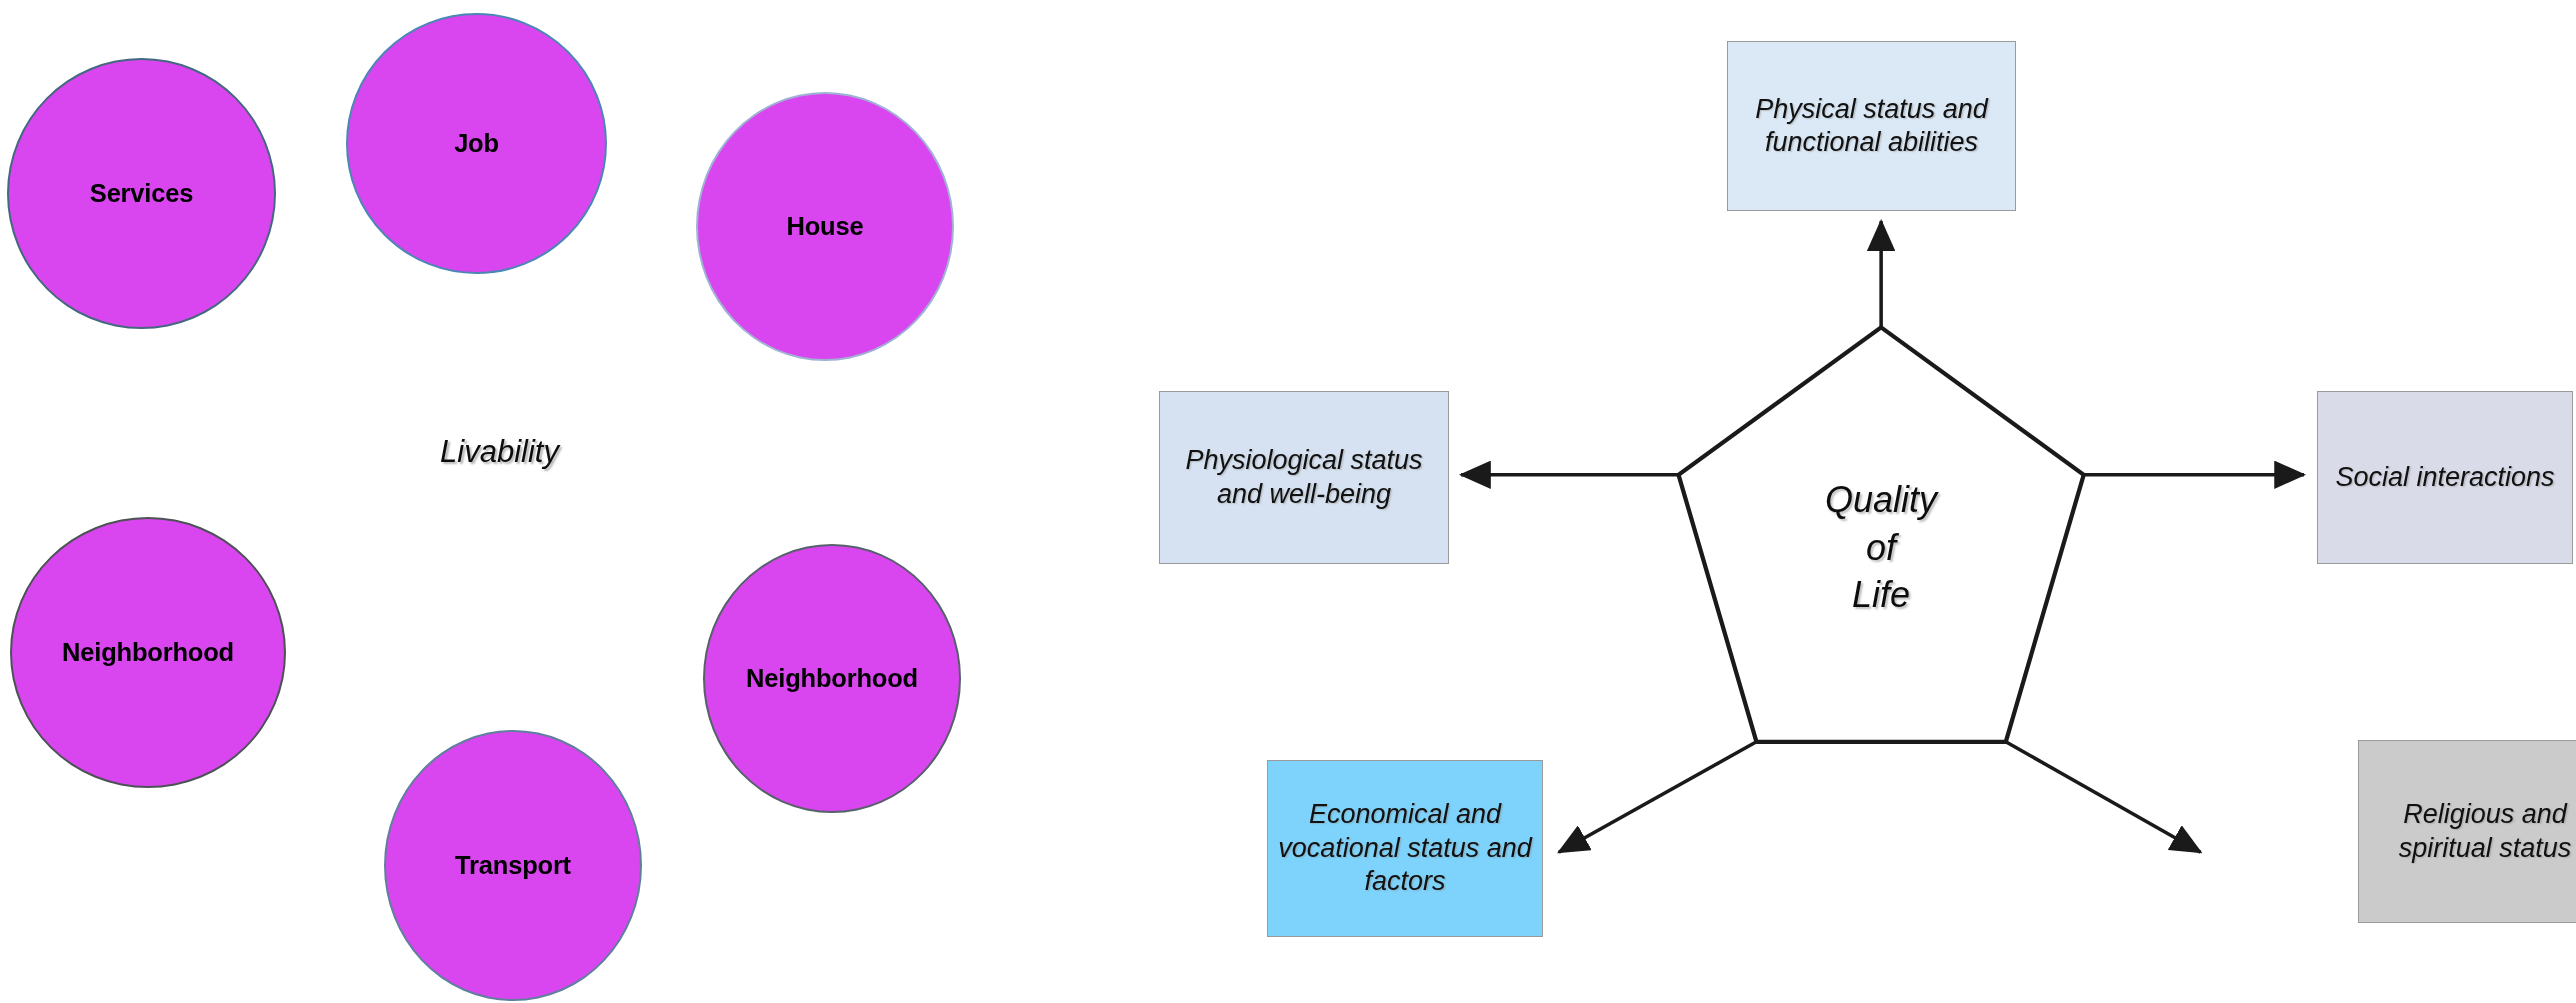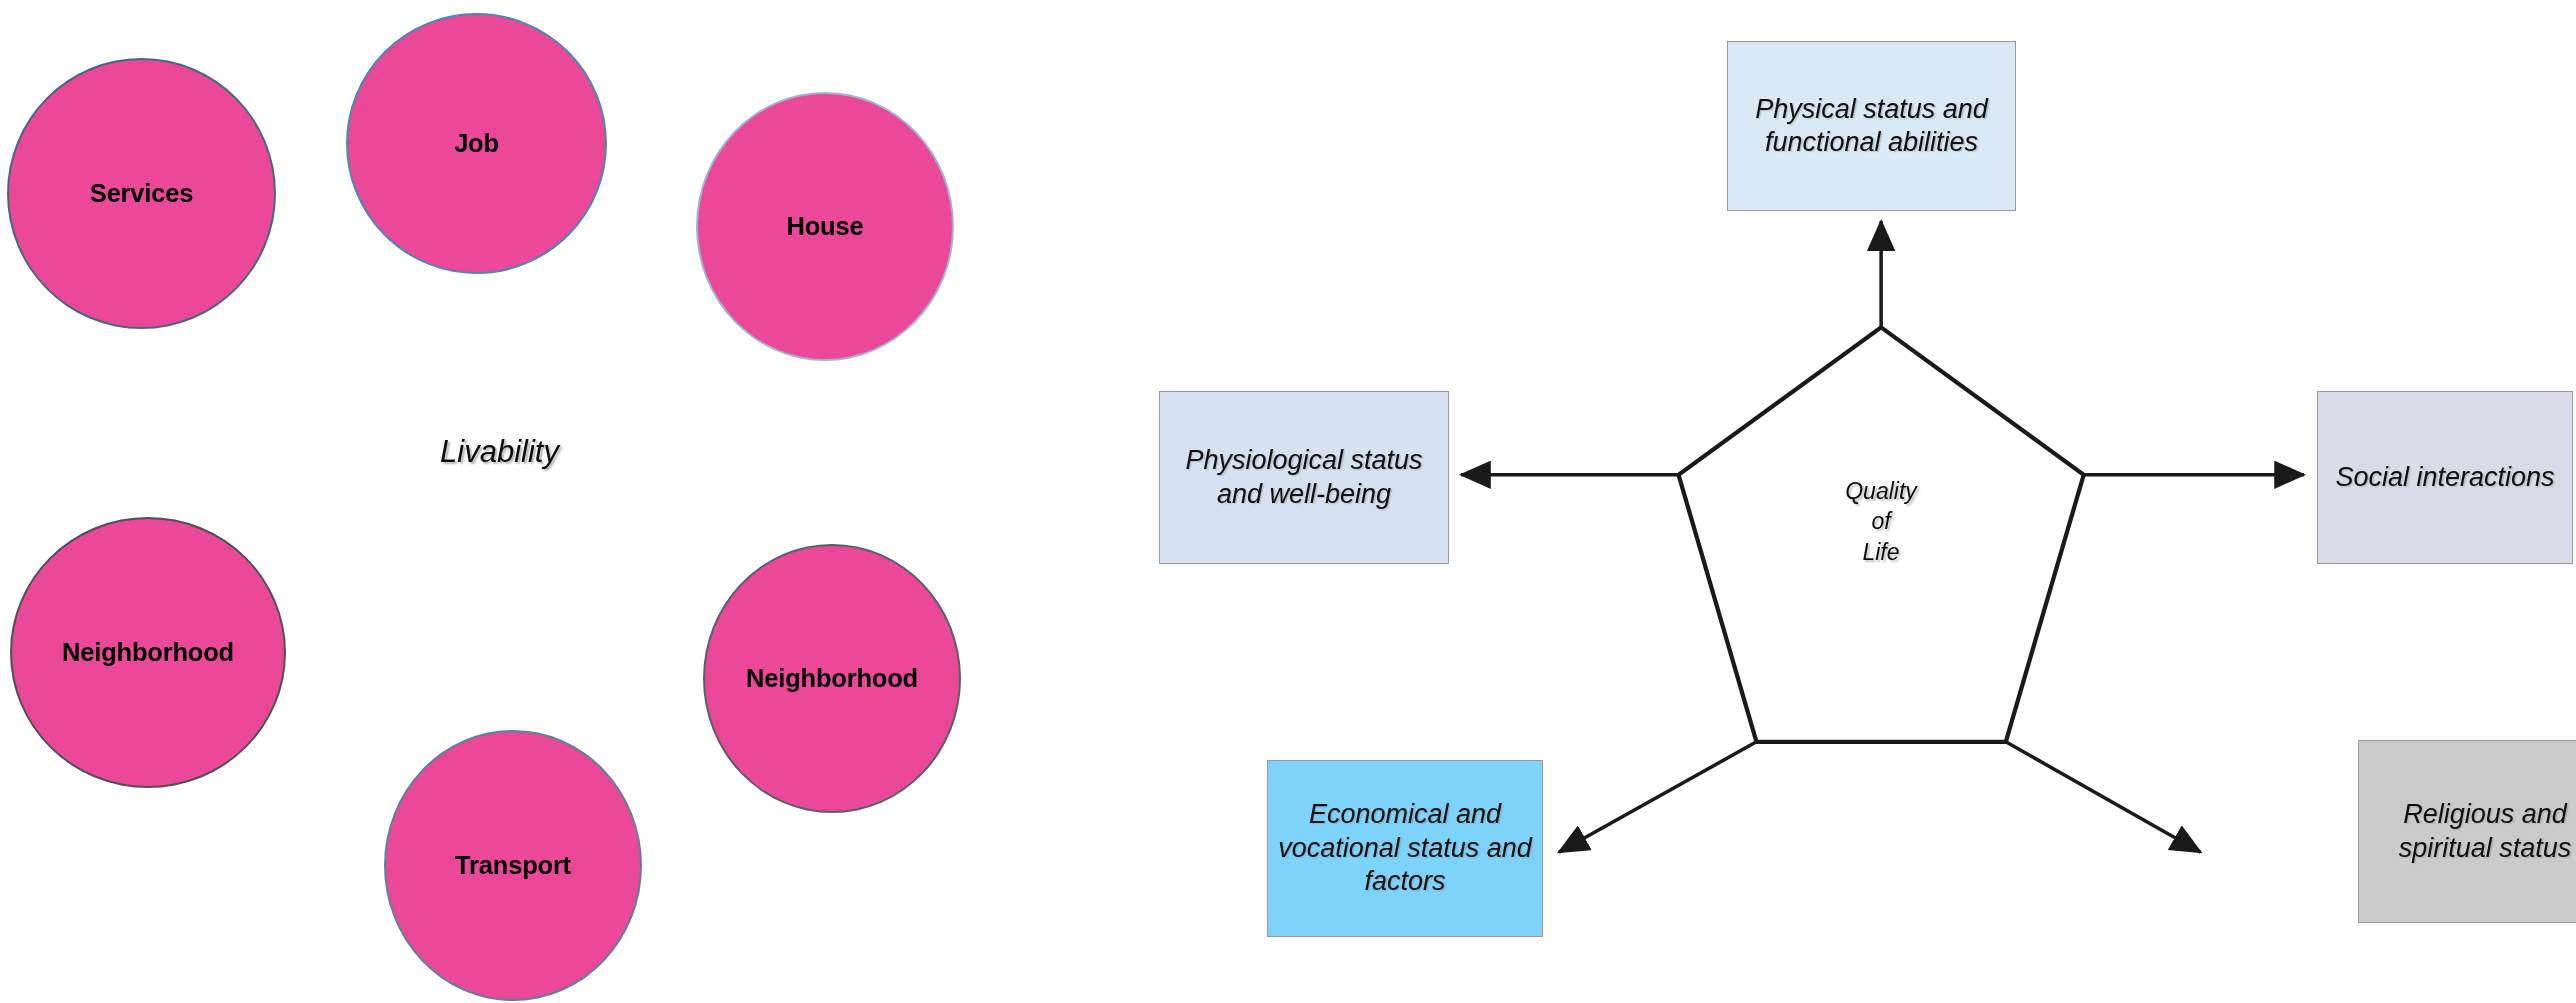--- a/index.html
+++ b/index.html
@@ -23,21 +23,21 @@
   .livability-panel {
     position: absolute;
     left: 0;
     top: 0;
     width: 1063px;
     height: 1004px;
   }
   .circle-node {
     position: absolute;
     border-radius: 50%;
-    background: #ec4899;
+    background: #d946ef;
     border-style: solid;
     box-sizing: border-box;
     display: flex;
     align-items: center;
     justify-content: center;
   }
   .circle-label {
     font-family: "Liberation Sans", sans-serif;
     font-weight: bold;
     font-size: 25.5px;
@@ -89,21 +89,21 @@
     font-size: 27px;
     line-height: 1.24;
     color: #111111;
     text-align: center;
     text-shadow: 1.4px 1.4px 1.4px rgba(140,140,140,0.45);
   }
   .qol-center-label {
     position: absolute;
     font-family: "Liberation Sans", sans-serif;
     font-style: italic;
-    font-size: 23px;
+    font-size: 36px;
     line-height: 1.32;
     color: #0d0d0d;
     text-align: center;
     text-shadow: 2.1px 2.1px 2.1px rgba(130,130,130,0.5);
     white-space: pre-line;
   }
 </style>
 </head>
 <body>
 

